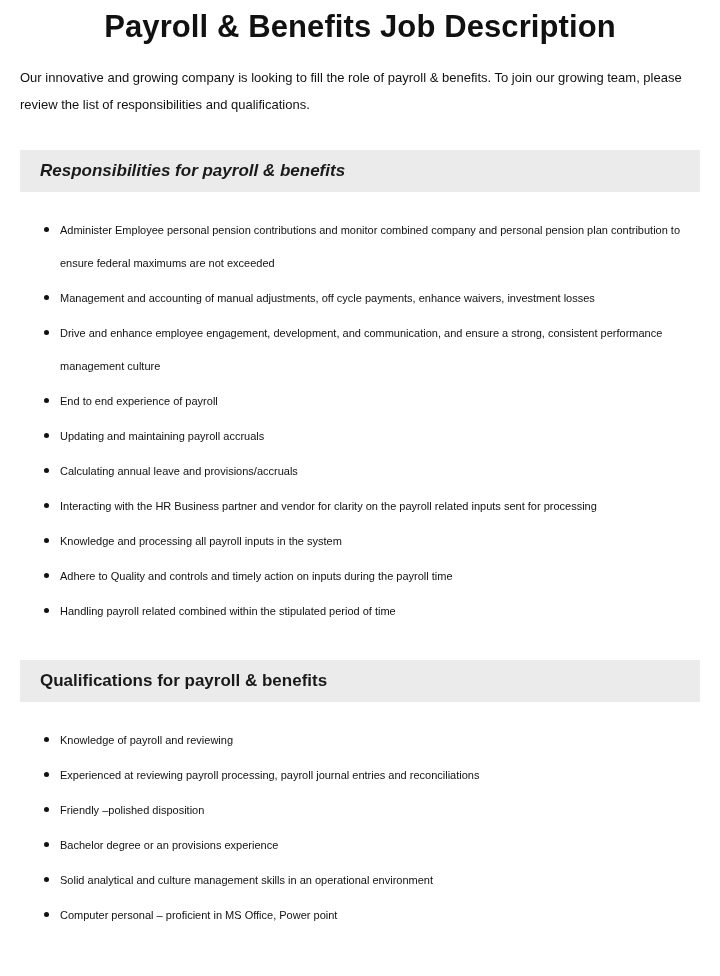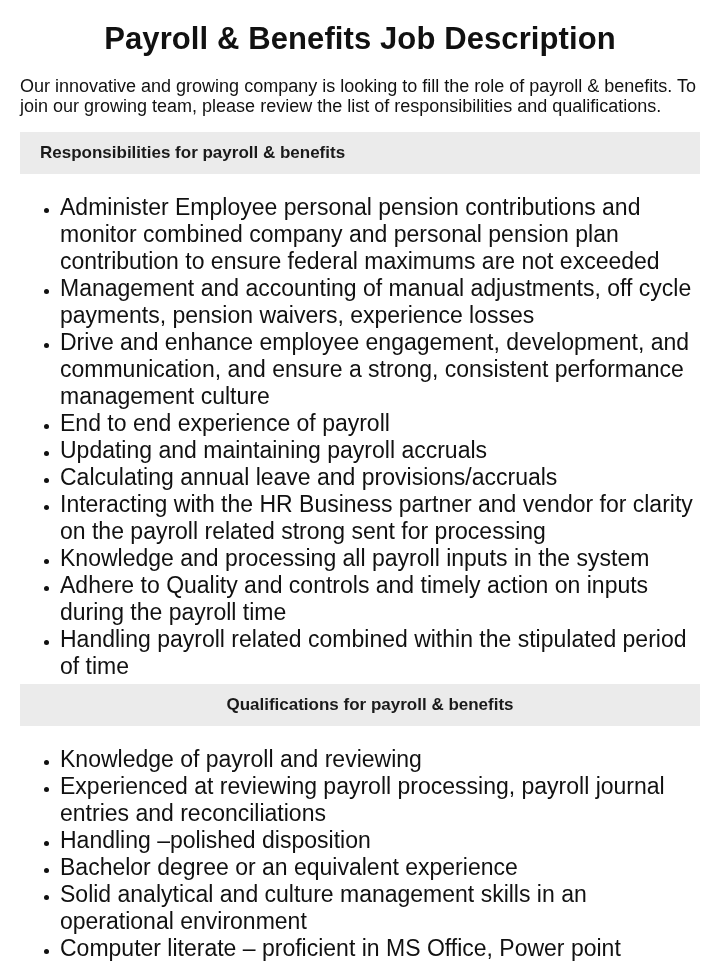--- a/index.html
+++ b/index.html
@@ -3,67 +3,67 @@
 <meta charset="utf-8">
 <style>
   html, body { margin: 0; padding: 0; background: #ffffff; }
   body {
     width: 720px; height: 976px; overflow: hidden;
     font-family: "Liberation Sans", "DejaVu Sans", sans-serif;
     color: #111111;
   }
   .page { padding: 0 20px; }
   h1 {
-    margin: 16px; padding-top: 2px;
+    margin: 4px; padding-top: 2px;
     font-size: 31px; font-weight: bold; text-align: center;
     line-height: 42px; letter-spacing: 0.1px;
   }
   .intro {
     margin: 16px 0 16px 0;
-    font-size: 18px; line-height: 20px;
+    font-size: 13px; line-height: 27px;
   }
   .section-header {
     background: #ebebeb;
     height: 42px; line-height: 42px;
     padding-left: 20px;
     font-size: 17px; font-weight: bold;
     color: #1a1a1a;
   }
-  .sec1 { margin-top: 16px; }
-  .sec2 { margin-top: 4px; text-align: center; }
+  .sec1 { margin-top: 32px; font-style: italic; }
+  .sec2 { margin-top: 32px; }
   ul {
     margin: 20px 0 0 0; padding-left: 40px;
-    font-size: 23px; line-height: 27px;
+    font-size: 11px; line-height: 33px;
   }
   li { padding-left: 0; }
   li::marker { font-size: 15px; }
 </style>
 </head>
 <body>
 
 <div class="page">
   <h1>Payroll &amp; Benefits Job Description</h1>
   <p class="intro">Our innovative and growing company is looking to fill the role of payroll &amp; benefits. To join our growing team, please review the list of responsibilities and qualifications.</p>
 
   <div class="section-header sec1">Responsibilities for payroll &amp; benefits</div>
   <ul>
     <li>Administer Employee personal pension contributions and monitor combined company and personal pension plan contribution to ensure federal maximums are not exceeded</li>
-    <li>Management and accounting of manual adjustments, off cycle payments, pension waivers, experience losses</li>
+    <li>Management and accounting of manual adjustments, off cycle payments, enhance waivers, investment losses</li>
     <li>Drive and enhance employee engagement, development, and communication, and ensure a strong, consistent performance management culture</li>
     <li>End to end experience of payroll</li>
     <li>Updating and maintaining payroll accruals</li>
     <li>Calculating annual leave and provisions/accruals</li>
-    <li>Interacting with the HR Business partner and vendor for clarity on the payroll related strong sent for processing</li>
+    <li>Interacting with the HR Business partner and vendor for clarity on the payroll related inputs sent for processing</li>
     <li>Knowledge and processing all payroll inputs in the system</li>
     <li>Adhere to Quality and controls and timely action on inputs during the payroll time</li>
     <li>Handling payroll related combined within the stipulated period of time</li>
   </ul>
 
   <div class="section-header sec2">Qualifications for payroll &amp; benefits</div>
   <ul>
     <li>Knowledge of payroll and reviewing</li>
     <li>Experienced at reviewing payroll processing, payroll journal entries and reconciliations</li>
-    <li>Handling –polished disposition</li>
-    <li>Bachelor degree or an equivalent experience</li>
+    <li>Friendly –polished disposition</li>
+    <li>Bachelor degree or an provisions experience</li>
     <li>Solid analytical and culture management skills in an operational environment</li>
-    <li>Computer literate – proficient in MS Office, Power point</li>
+    <li>Computer personal – proficient in MS Office, Power point</li>
   </ul>
 </div>
 
 </body></html>

